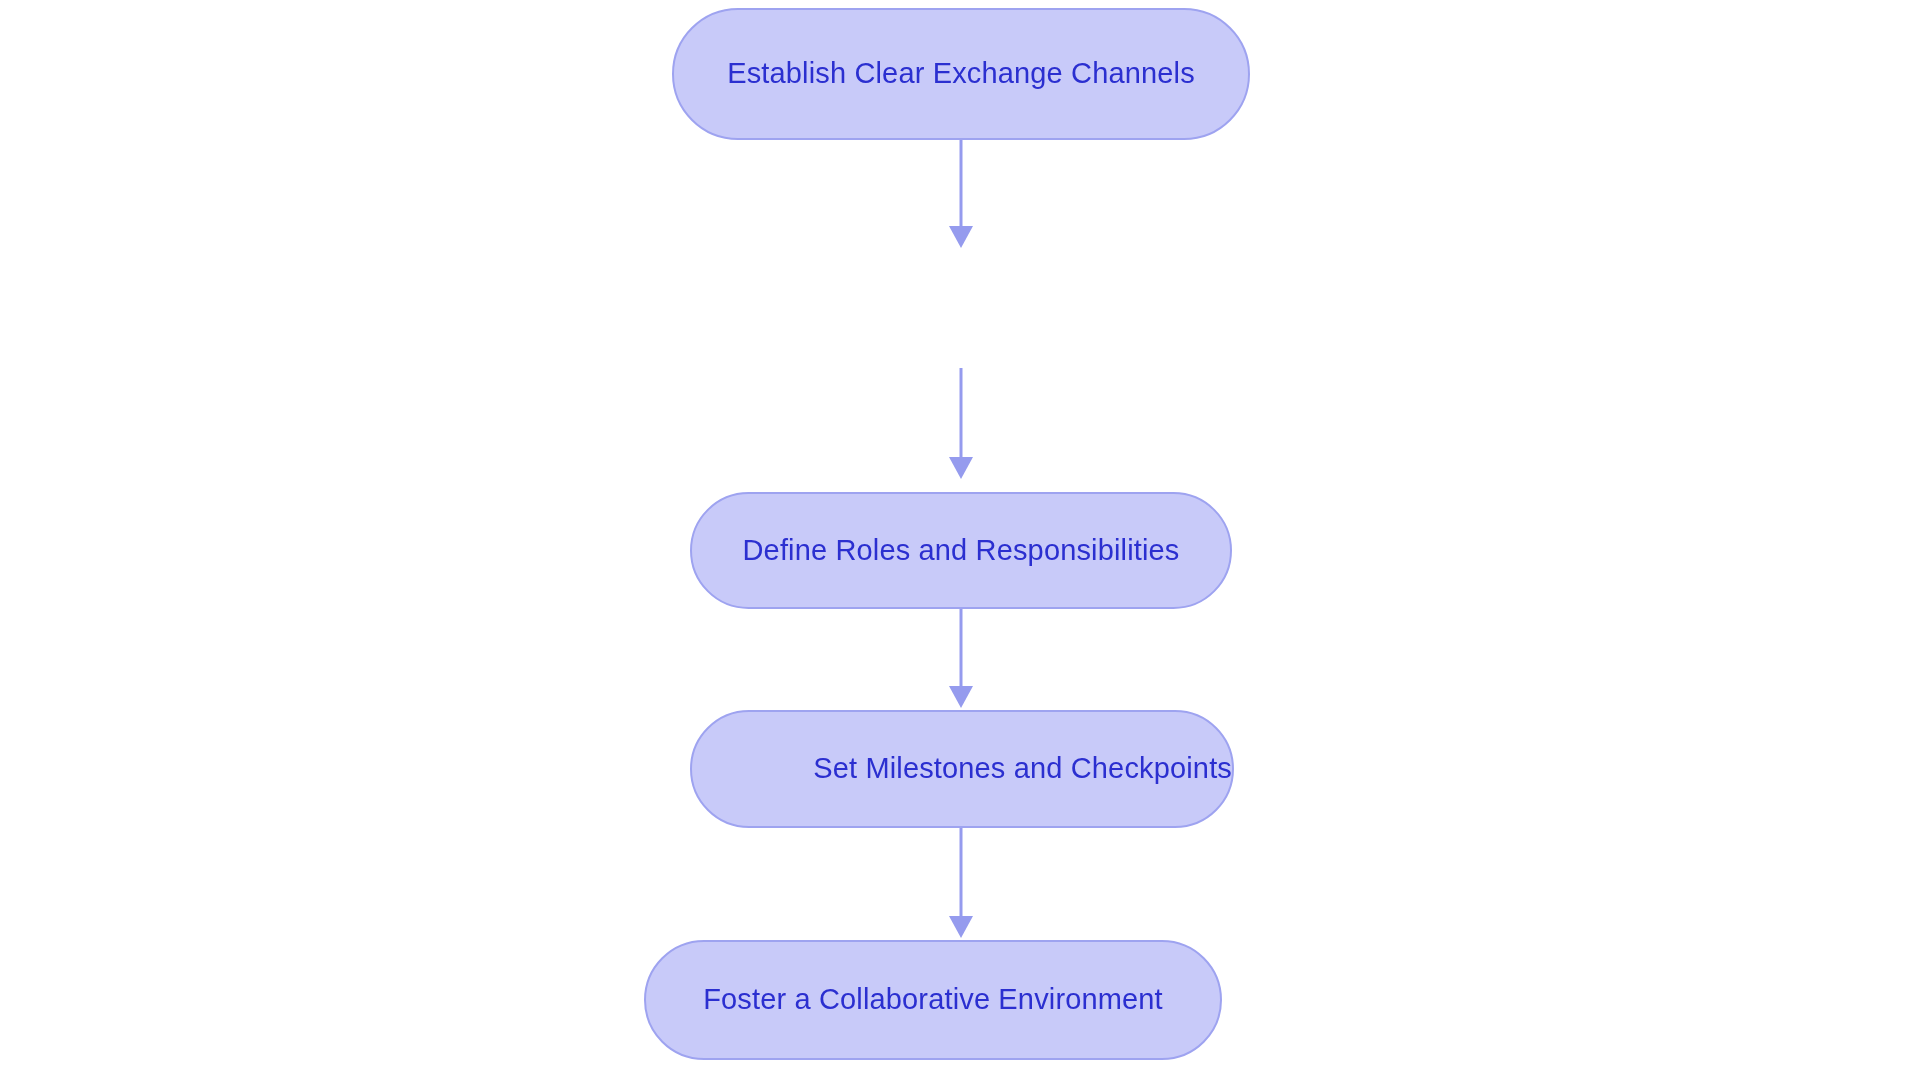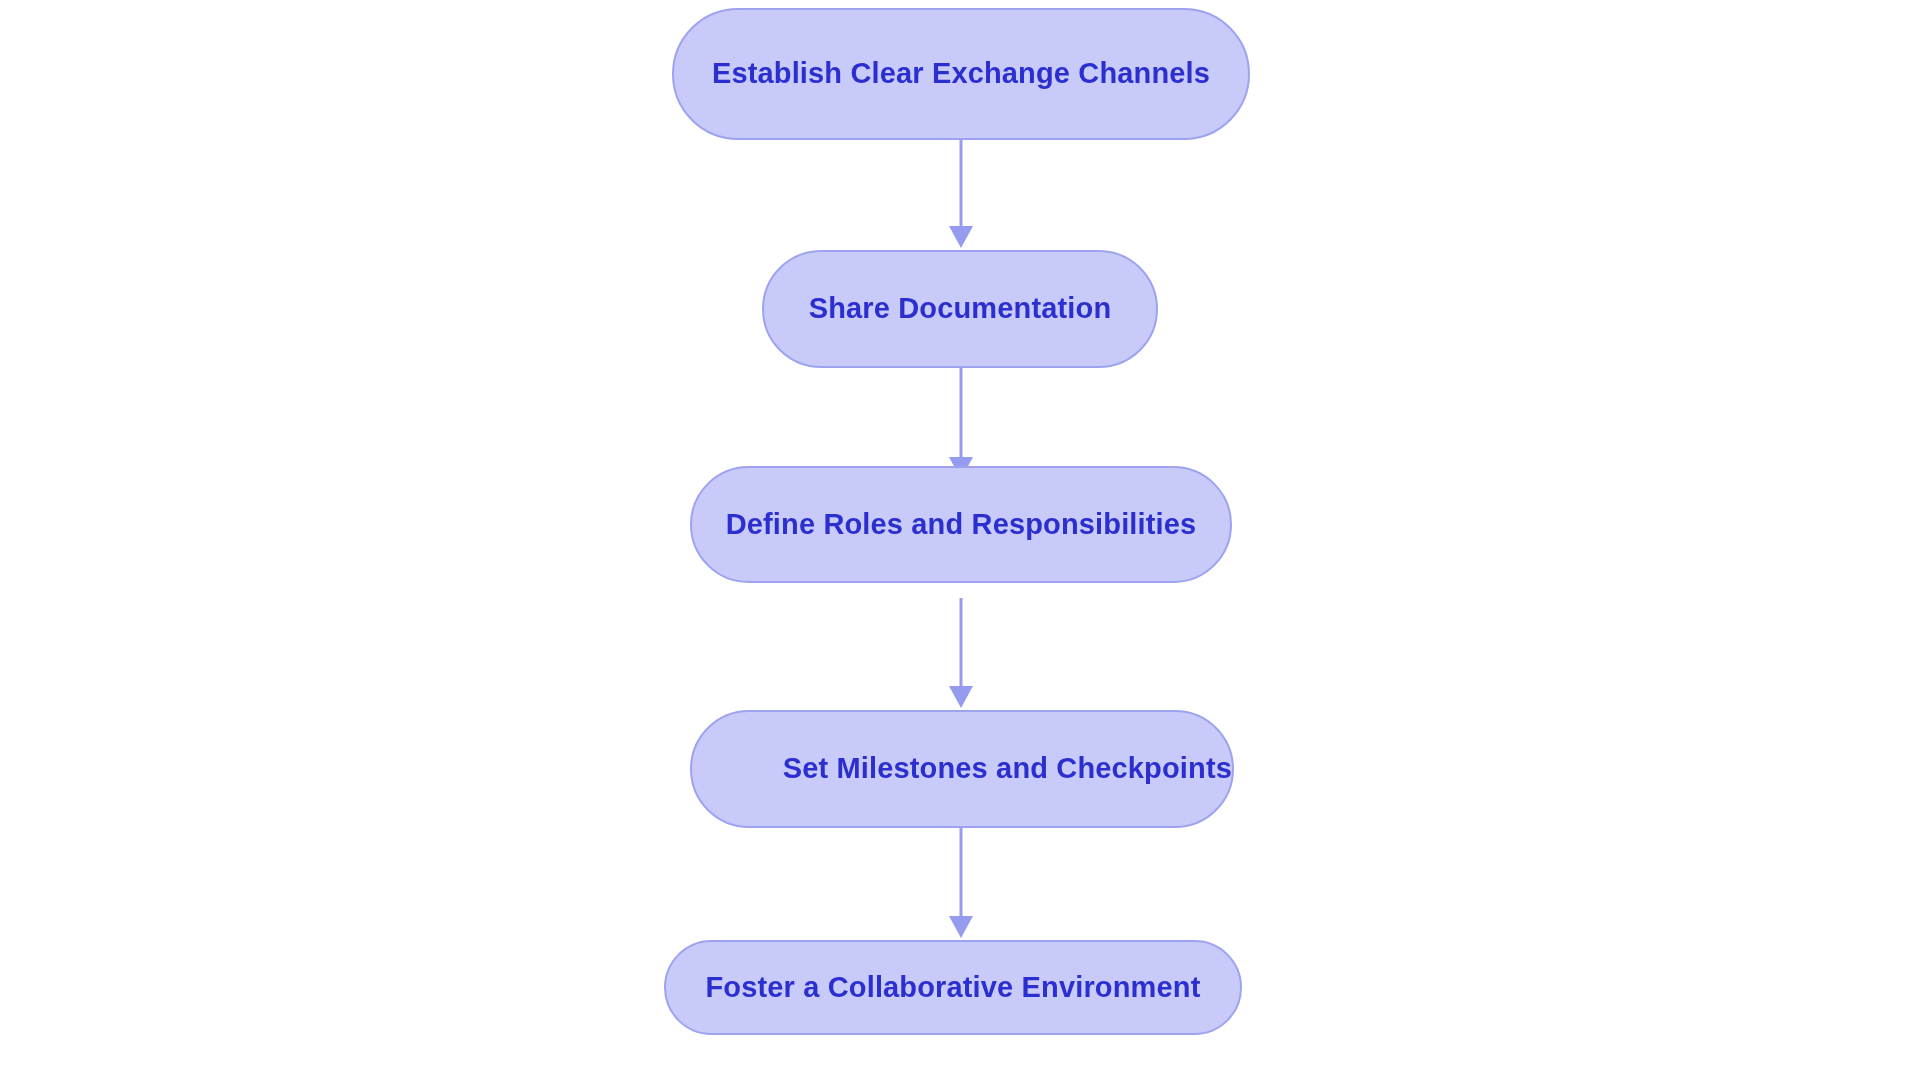--- a/index.html
+++ b/index.html
@@ -38,33 +38,33 @@
     justify-content: center;
     background: #c8caf9;
     border: 2px solid #9ea3f0;
     border-radius: 999px;
     text-align: center;
   }
 
   .node-label {
     color: #2b2fd0;
     font-size: 29px;
-    font-weight: 700;
+    font-weight: 400;
     letter-spacing: 0.15px;
     line-height: 1.1;
     white-space: nowrap;
     font-family: "Liberation Sans", sans-serif;
   }
 
   
   #node-0 { left: 672px; top: 8px;   width: 578px; height: 132px; }
   #node-1 { left: 762px; top: 250px; width: 396px; height: 118px; }
-  #node-2 { left: 690px; top: 466px; width: 542px; height: 117px; }
+  #node-2 { left: 690px; top: 492px; width: 542px; height: 117px; }
   #node-3 { left: 690px; top: 710px; width: 544px; height: 118px; justify-content: flex-end; }
-  #node-4 { left: 664px; top: 940px; width: 578px; height: 95px; }
+  #node-4 { left: 644px; top: 940px; width: 578px; height: 120px; }
 </style>
 </head>
 <body>
 
 <div id="flow-canvas">
 
   <svg id="edge-layer" viewBox="0 0 1920 1083" width="1920" height="1083" xmlns="http://www.w3.org/2000/svg">
 
     <g>
       <line x1="961" y1="140" x2="961" y2="228" stroke="#959bee" stroke-width="3"></line>
@@ -84,23 +84,20 @@
     <g>
       <line x1="961" y1="828" x2="961" y2="918" stroke="#959bee" stroke-width="3"></line>
       <polygon points="949,916 973,916 961,938" fill="#959bee"></polygon>
     </g>
   </svg>
 
   <div class="node" id="node-0">
     <span class="node-label">Establish Clear Exchange Channels</span>
   </div>
 
-  <div class="node" id="node-1">
-    <span class="node-label">Share Documentation</span>
-  </div>
 
   <div class="node" id="node-2">
     <span class="node-label">Define Roles and Responsibilities</span>
   </div>
 
   <div class="node" id="node-3">
     <span class="node-label">Set Milestones and Checkpoints</span>
   </div>
 
   <div class="node" id="node-4">

